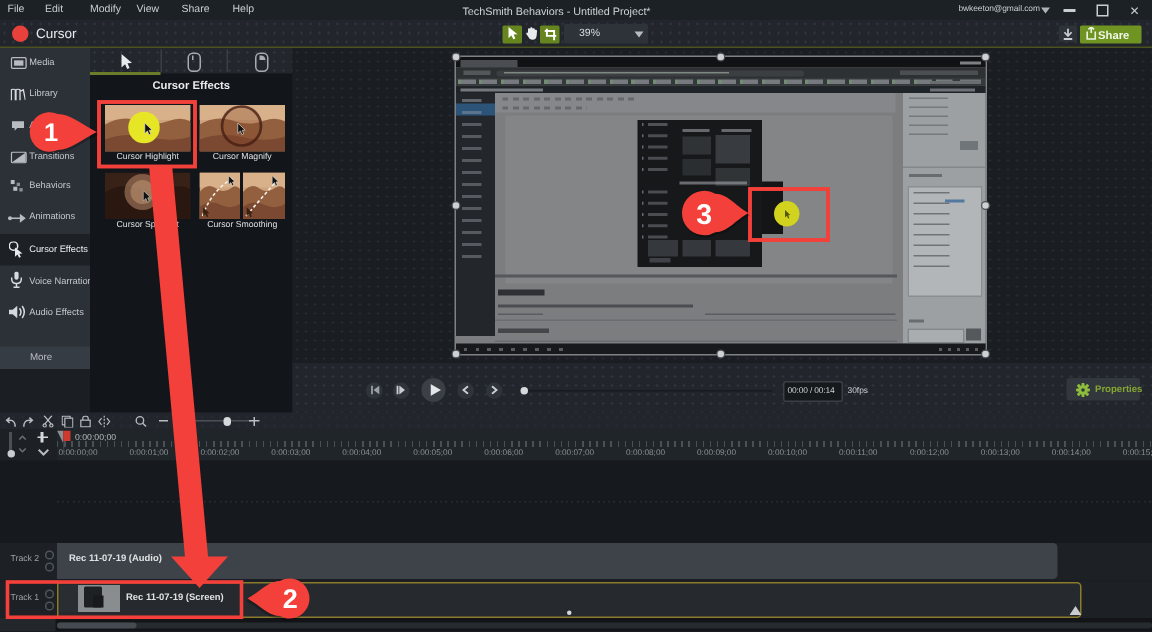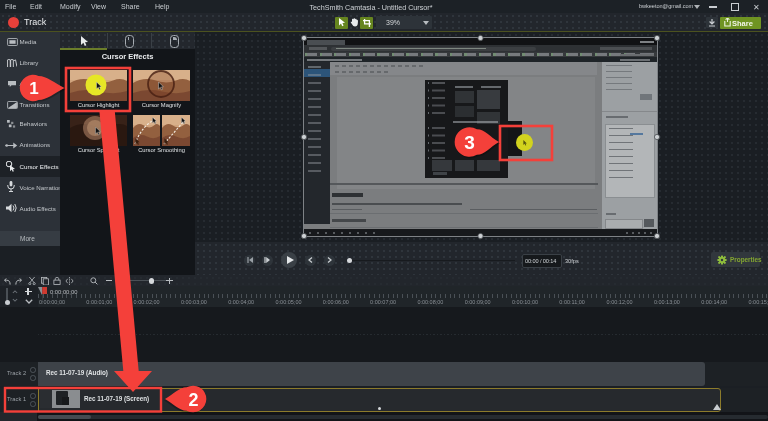--- a/index.html
+++ b/index.html
@@ -13,30 +13,30 @@
 
 <div class="abs" style="left:0;top:0;width:768px;height:13px;background:#1c2126;"></div>
 <div class="abs" style="top:2.5px;font-size:7px;color:#c9cdd1;">
     <span class="abs" style="left:5px;">File</span>
     <span class="abs" style="left:30px;">Edit</span>
     <span class="abs" style="left:60px;">Modify</span>
     <span class="abs" style="left:91px;">View</span>
     <span class="abs" style="left:121px;">Share</span>
     <span class="abs" style="left:155px;">Help</span>
   </div>
-<div class="abs" style="left:281px;top:2.5px;width:180px;text-align:center;font-size:7.2px;color:#cfd3d7;">TechSmith Camtasia - Untitled Cursor*</div>
+<div class="abs" style="left:281px;top:2.5px;width:180px;text-align:center;font-size:7.2px;color:#cfd3d7;">TechSmith Behaviors - Untitled Project*</div>
 <div class="abs" style="left:639px;top:3px;font-size:5.6px;letter-spacing:-0.05px;color:#c9cdd1;">bwkeeton@gmail.com</div>
 <div class="abs" style="left:694px;top:5px;width:0;height:0;border-left:3px solid transparent;border-right:3px solid transparent;border-top:4px solid #aeb2b6;"></div>
 <div class="abs" style="left:709px;top:6px;width:8px;height:1.5px;background:#c9cdd1;"></div>
 <div class="abs" style="left:731px;top:2.5px;width:6px;height:6px;border:1.2px solid #c9cdd1;"></div>
 <div class="abs" style="left:753px;top:2.5px;font-size:8px;color:#c9cdd1;">✕</div>
 
 <div class="abs dots" style="left:0;top:13px;width:768px;height:18px;background-color:#22262c;"></div>
 <div class="abs" style="left:8px;top:16.5px;width:11px;height:11px;border-radius:50%;background:#e8403a;"></div>
-<div class="abs" style="left:24px;top:16.5px;font-size:9px;color:#e9ebed;">Track</div>
+<div class="abs" style="left:24px;top:16.5px;font-size:9px;color:#e9ebed;">Cursor</div>
 
 <div class="abs" style="left:335px;top:16.5px;width:13px;height:12px;background:#66851f;border-radius:1px;"></div>
 <svg class="abs" style="left:338px;top:18px;" width="8" height="9" viewBox="0 0 8 9">
     <path d="M1,0 L1,7.4 L3,5.6 L4.2,8.2 L5.6,7.6 L4.4,5 L7,4.8 Z" fill="#fff"></path>
   </svg>
 <svg class="abs" style="left:350px;top:18px;" width="9" height="9" viewBox="0 0 9 9">
     <path d="M2,4 L2,1.5 Q2,0.8 2.7,0.8 Q3.4,0.8 3.4,1.5 L3.4,0.9 Q3.6,0 4.4,0.2 Q5.1,0.3 5.1,1 L5.1,1.2 Q5.4,0.6 6,0.8 Q6.6,1 6.6,1.7 L6.6,2 Q7,1.6 7.5,1.9 Q8,2.2 8,2.8 L7.8,5.5 Q7.6,8.5 5,8.5 Q3,8.5 2.2,6.5 L1,4.8 Q0.6,4.2 1.2,3.8 Q1.7,3.5 2,4 Z" fill="#e8ebed"></path>
   </svg>
 <div class="abs" style="left:360px;top:16.5px;width:13px;height:12px;background:#66851f;border-radius:1px;"></div>
 <svg class="abs" style="left:362.5px;top:18.5px;" width="8" height="8" viewBox="0 0 8 8">

